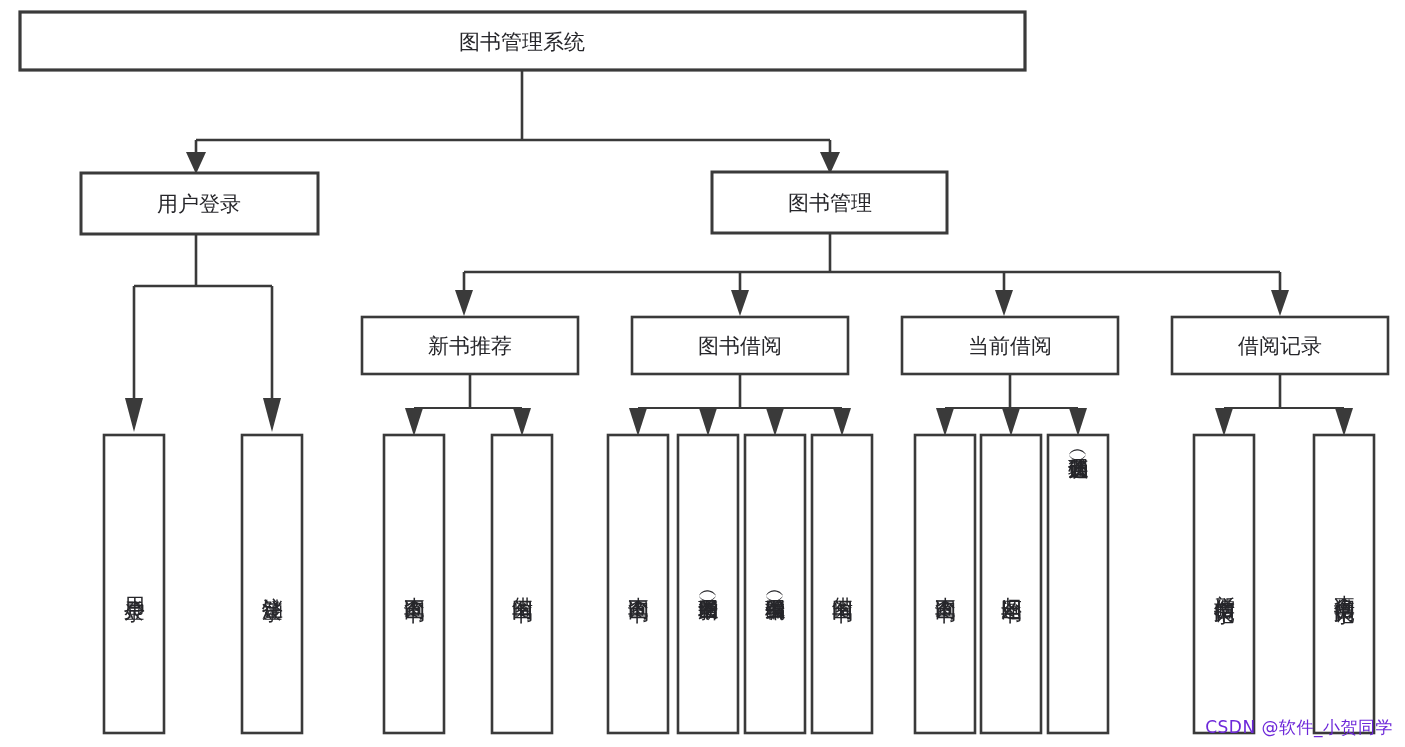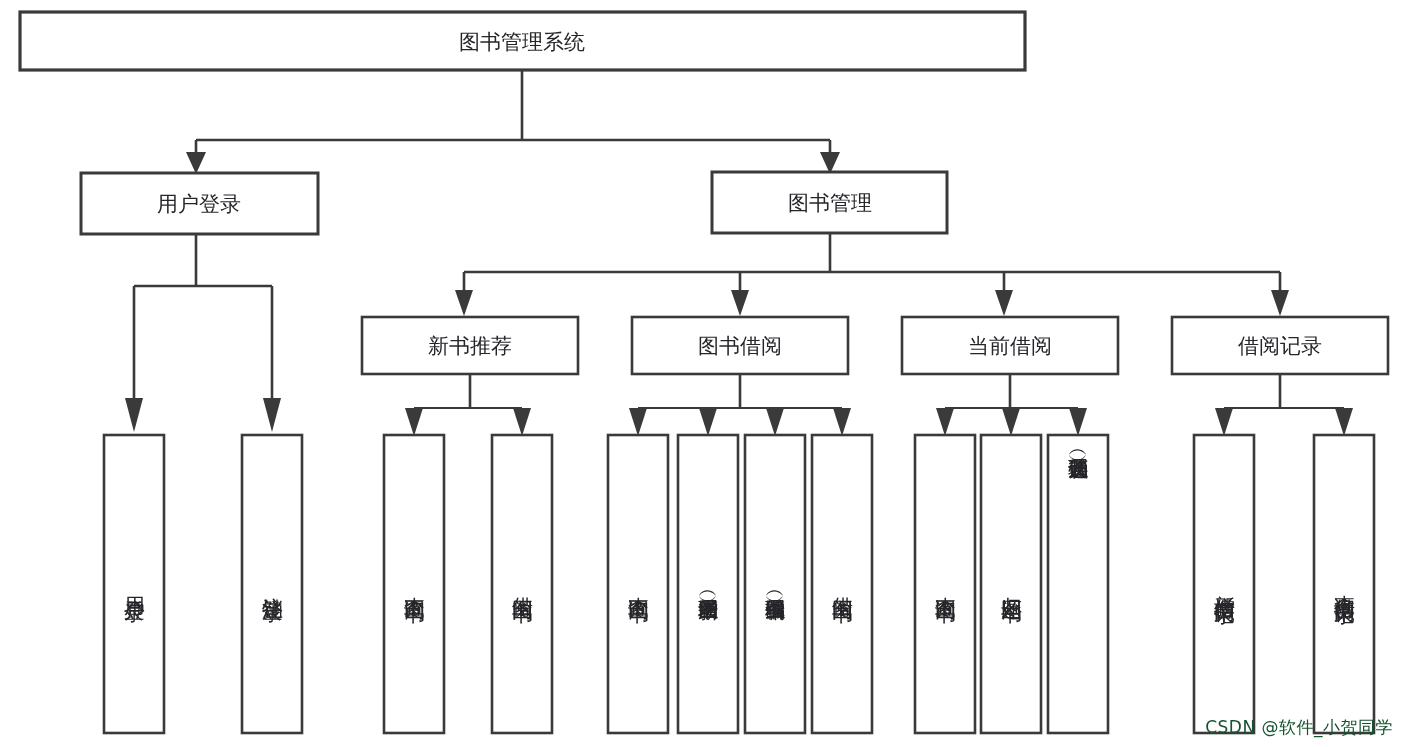--- a/index.html
+++ b/index.html
@@ -73,21 +73,21 @@
     white-space: nowrap;
     text-align: center;
   }
   .vert-label.tight { letter-spacing: 0px; font-size: 20px; }
   #watermark {
     position: absolute;
     right: 12px;
     bottom: 8px;
     font-family: "DejaVu Sans", "Liberation Sans", sans-serif;
     font-size: 17px;
-    color: #14532d;
+    color: #6d28d9;
     letter-spacing: 0.5px;
     user-select: none;
     white-space: nowrap;
   }
 </style>
 </head>
 <body>
 
 <div id="diagram-root">
 

